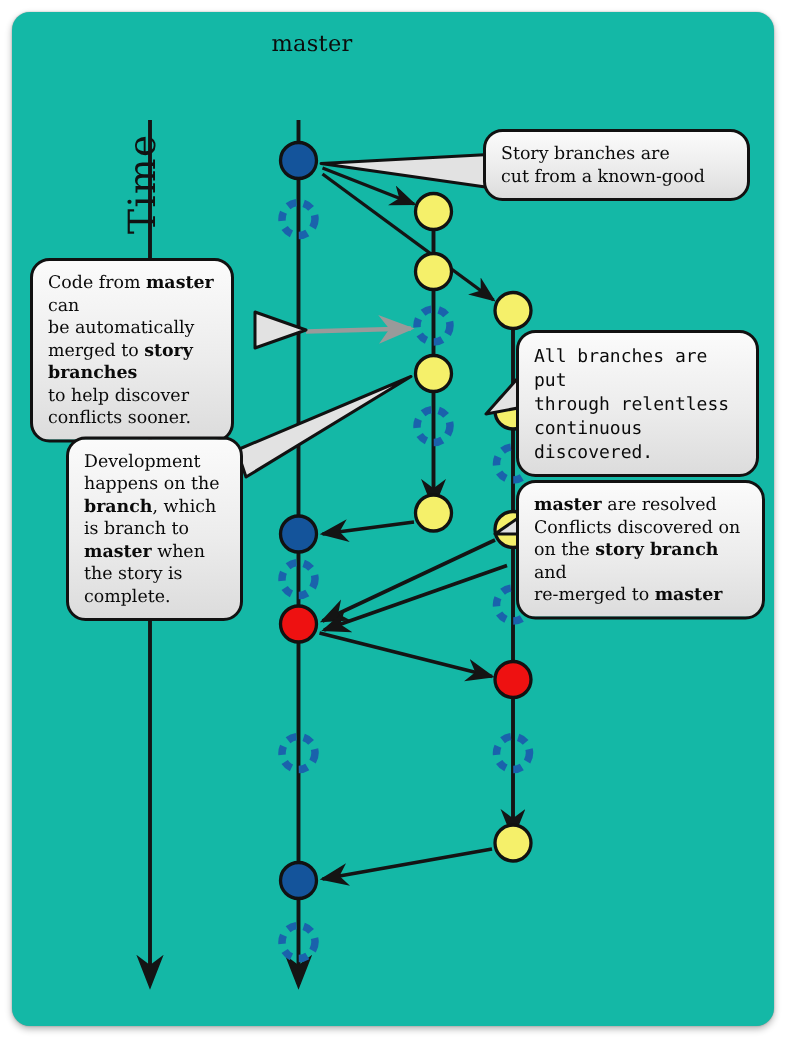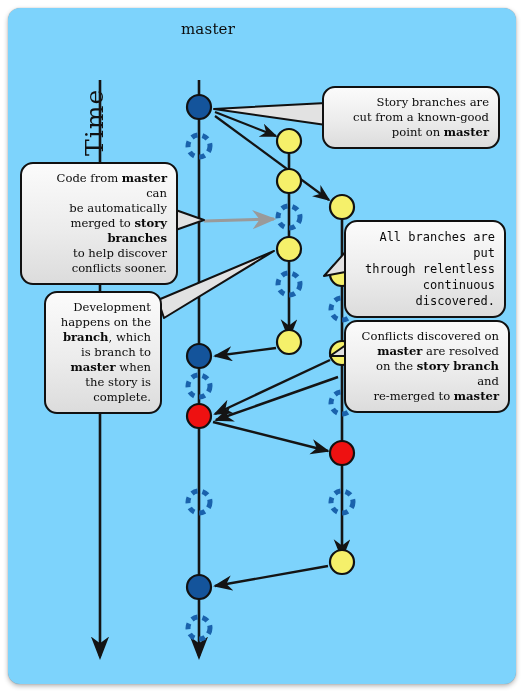--- a/index.html
+++ b/index.html
@@ -3,21 +3,21 @@
 <meta charset="utf-8">
 <title>Git Branching Strategy Diagram</title>
 <style>
   html,body{margin:0;padding:0;background:#ffffff;}
   body{width:526px;height:694px;overflow:hidden;
        font-family:"DejaVu Serif","Liberation Serif",serif;}
 
   #card{
     position:absolute; left:8px; top:8px;
     width:508px; height:676px;
-    background:#7dd3fc;
+    background:#14b8a6;
     border-radius:12px;
     box-shadow:0 2px 5px rgba(0,0,0,0.30), 0 0 1px rgba(0,0,0,0.35);
     overflow:hidden;
   }
 
   #stage{position:absolute;left:0;top:0;width:508px;height:676px;}
   svg#wires{position:absolute;left:0;top:0;width:508px;height:676px;}
 
   .col-head{
     position:absolute;
@@ -49,21 +49,21 @@
     font-size:11.6px;
     line-height:1.30;
     color:#0a0a0a;
   }
   .callout.mono{
     font-family:"DejaVu Sans Mono","Liberation Mono",monospace;
     font-size:12px;
     line-height:1.34;
   }
   .callout b{font-weight:bold;}
-  .callout span{display:block;text-align:right;}
+  .callout span{display:block;}
 </style>
 </head>
 <body>
 
 <div id="card">
   <div id="stage">
 
     <div class="col-head" style="left:152px;top:14px;width:96px;">master</div>
 
 
@@ -169,24 +169,23 @@
 
         <path d="M150,292 L266,243 L156,310 Z" fill="#e2e2e2" stroke="#111" stroke-width="2" stroke-linejoin="round"></path>
 
         <path d="M348,330 L322,348 L348,348 Z" fill="#e2e2e2" stroke="#111" stroke-width="2" stroke-linejoin="round"></path>
       </g>
     </svg>
 
     <div class="callout" style="left:314px;top:78px;width:178px;">
       <span>Story branches are</span>
       <span>cut from a known-good</span>
-      <span><span style="display:inline">point on </span><b>master</b></span>
-    </div>
-
-    <div class="callout" style="left:12px;top:154px;width:158px;">
+    </div>
+
+    <div class="callout" style="left:12px;top:164px;width:136px;">
       <span><span style="display:inline">Code from </span><b>master</b><span style="display:inline"> can</span></span>
       <span>be automatically</span>
       <span><span style="display:inline">merged to </span><b>story branches</b></span>
       <span>to help discover</span>
       <span>conflicts sooner.</span>
     </div>
 
     <div class="callout mono" style="left:336px;top:212px;width:162px;">
       <span>All branches are put</span>
       <span>through relentless</span>
@@ -197,20 +196,20 @@
       <span>Development</span>
       <span>happens on the</span>
       <span><b>branch</b><span style="display:inline">, which</span></span>
       <span>is branch to</span>
       <span><b>master</b><span style="display:inline"> when</span></span>
       <span>the story is</span>
       <span>complete.</span>
     </div>
 
     <div class="callout" style="left:336px;top:312px;width:166px;">
+      <span><b>master</b><span style="display:inline"> are resolved</span></span>
       <span>Conflicts discovered on</span>
-      <span><b>master</b><span style="display:inline"> are resolved</span></span>
       <span><span style="display:inline">on the </span><b>story branch</b><span style="display:inline"> and</span></span>
       <span><span style="display:inline">re-merged to </span><b>master</b></span>
     </div>
 
   </div>
 </div>
 
 </body></html>

